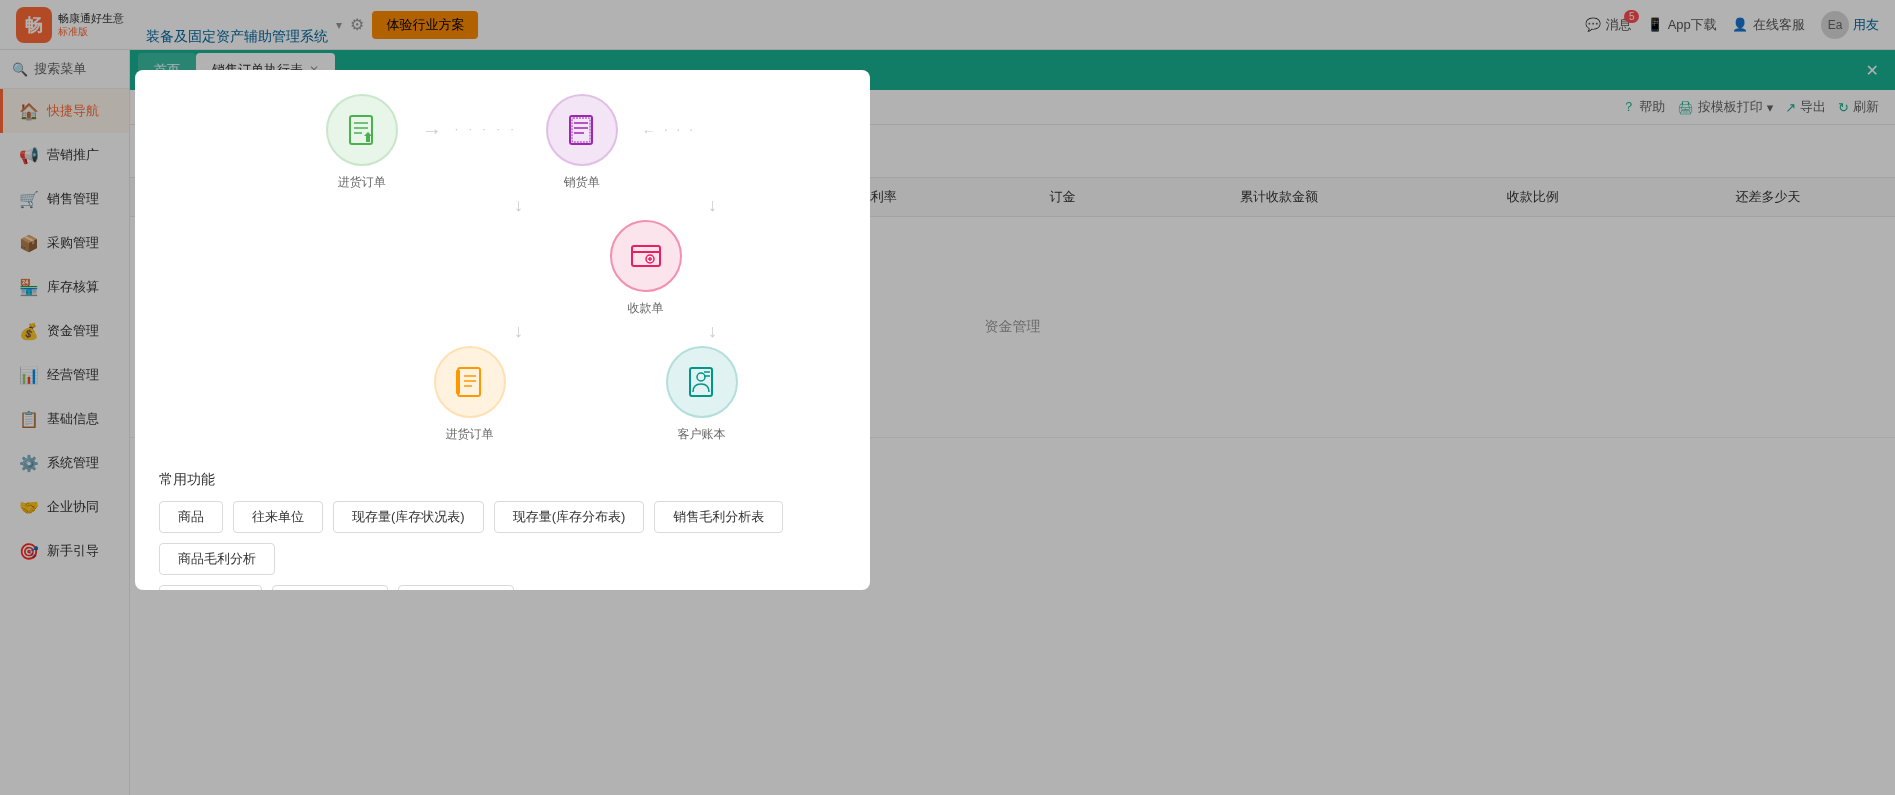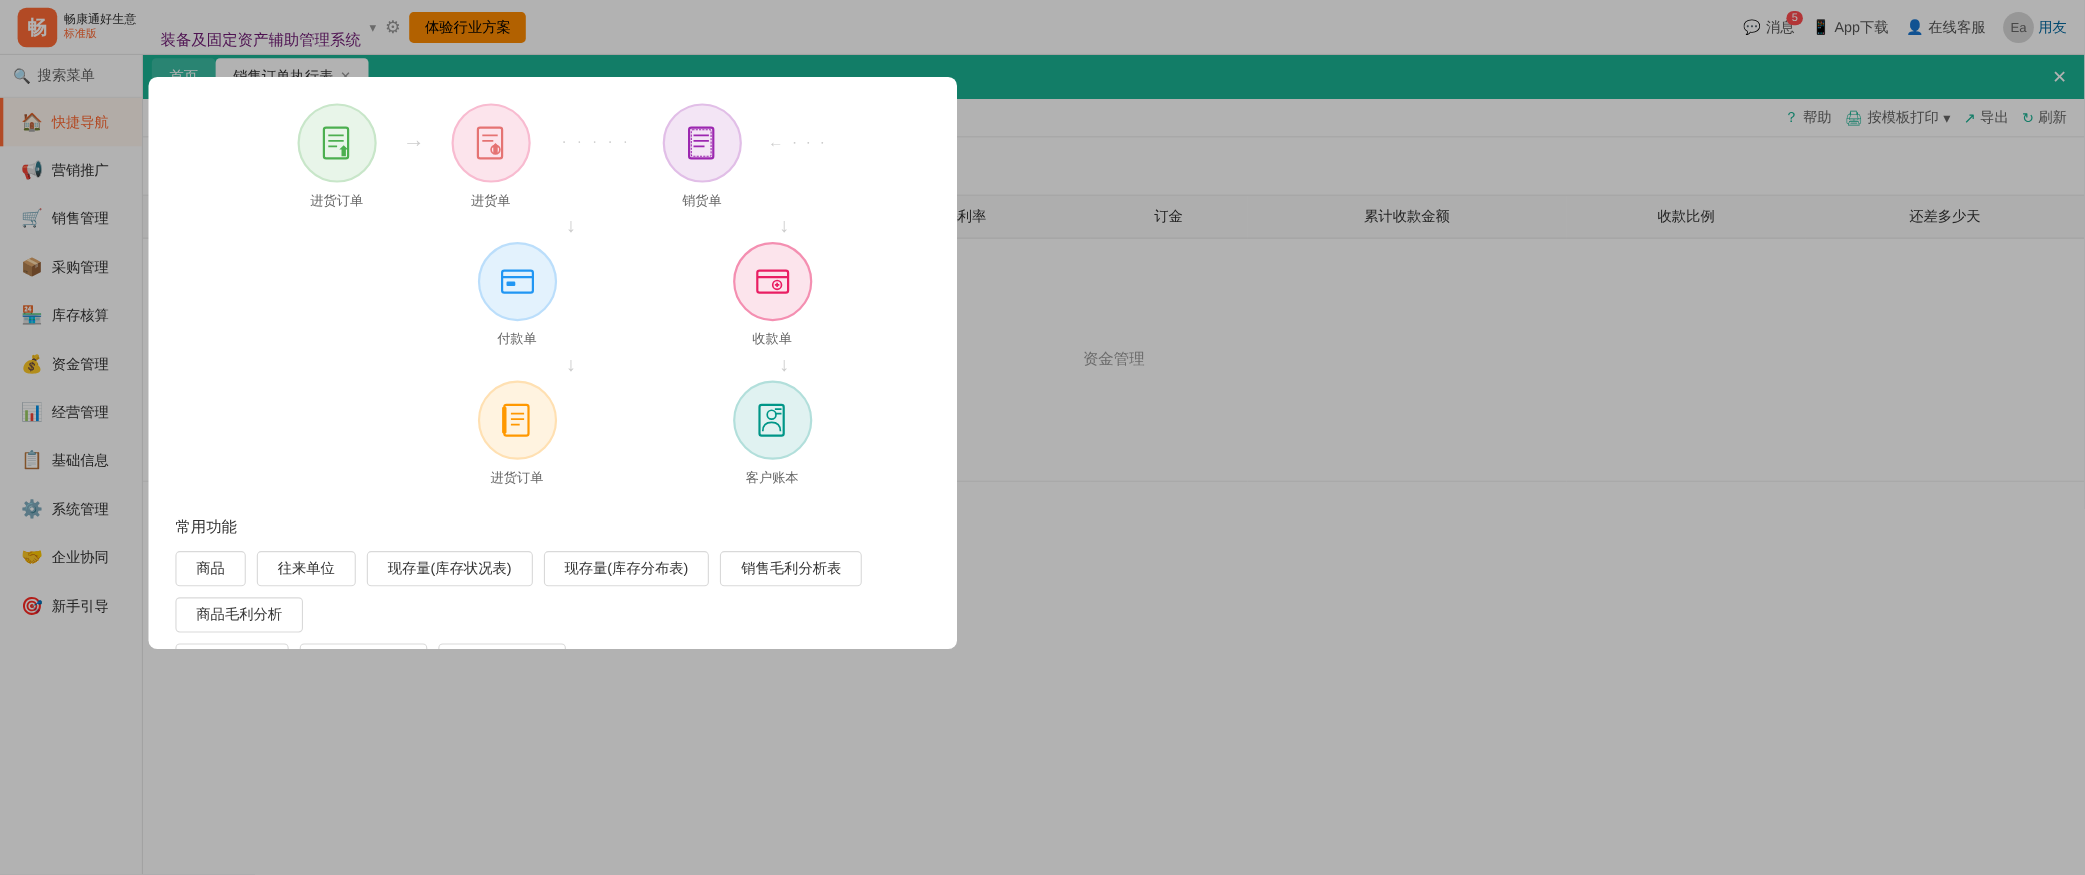--- a/index.html
+++ b/index.html
@@ -11,21 +11,21 @@
     .main-area { display: flex; flex: 1; overflow: hidden; }
     .sidebar { width: 130px; background: #fff; border-right: 1px solid #e8e8e8; flex-shrink: 0; display: flex; flex-direction: column; }
     .content-area { flex: 1; display: flex; flex-direction: column; overflow: hidden; background: #f5f5f5; }
 
     
     .logo-area { display: flex; align-items: center; width: 130px; flex-shrink: 0; }
     .logo-icon { width: 36px; height: 36px; background: #ff6b35; border-radius: 8px; display: flex; align-items: center; justify-content: center; margin-right: 6px; }
     .logo-icon span { color: white; font-size: 18px; font-weight: bold; }
     .logo-text { font-size: 11px; color: #333; line-height: 1.3; }
     .system-title-area { display: flex; align-items: center; gap: 8px; flex: 1; }
-    .system-title { font-size: 14px; color: #701a75; margin-top: 24px; }
+    .system-title { font-size: 14px; color: #0369a1; margin-top: 24px; }
     .dropdown-arrow { color: #999; font-size: 12px; }
     .settings-icon { color: #999; font-size: 16px; cursor: pointer; }
     .trial-btn { background: #ff8c00; color: #000000; border: none; padding: 5px 14px; border-radius: 4px; font-size: 13px; cursor: pointer; }
     .top-right { display: flex; align-items: center; gap: 16px; margin-left: auto; }
     .top-right-item { display: flex; align-items: center; gap: 4px; color: #555; font-size: 13px; cursor: pointer; position: relative; }
     .badge { background: #ff4d4f; color: white; border-radius: 10px; font-size: 10px; padding: 1px 5px; position: absolute; top: -6px; right: -8px; }
     .user-avatar { width: 28px; height: 28px; background: #d9d9d9; border-radius: 50%; display: flex; align-items: center; justify-content: center; color: #666; font-size: 12px; }
 
     
     .search-menu { display: flex; align-items: center; gap: 6px; padding: 10px 12px; color: #666; cursor: pointer; border-bottom: 1px solid #f0f0f0; font-size: 13px; }
@@ -275,32 +275,20 @@
                   <line x1="10" y1="16" x2="24" y2="16" stroke="#4caf50" stroke-width="1.5"></line>
                   <line x1="10" y1="21" x2="18" y2="21" stroke="#4caf50" stroke-width="1.5"></line>
                   <path d="M20 24 L24 20 L28 24 L26 24 L26 30 L22 30 L22 24 Z" fill="#4caf50"></path>
                 </svg>
             </div>
             <span class="flow-label">进货订单</span>
           </div>
 
           <div class="flow-arrow-h" style="margin-bottom:28px;">→</div>
 
-          <div class="flow-node">
-            <div class="flow-circle red">
-              <svg width="36" height="36" viewBox="0 0 36 36">
-                  <rect x="6" y="4" width="22" height="28" rx="2" fill="none" stroke="#e57373" stroke-width="2"></rect>
-                  <line x1="10" y1="11" x2="24" y2="11" stroke="#e57373" stroke-width="1.5"></line>
-                  <line x1="10" y1="16" x2="20" y2="16" stroke="#e57373" stroke-width="1.5"></line>
-                  <path d="M18 22 L22 18 L26 22 L24 22 L24 28 L20 28 L20 22 Z" fill="#e57373" transform="rotate(0,22,23)"></path>
-                  <circle cx="22" cy="24" r="4" fill="none" stroke="#e57373" stroke-width="1.5"></circle>
-                </svg>
-            </div>
-            <span class="flow-label">进货单</span>
-          </div>
 
           <div style="width:80px; margin-bottom:28px; display:flex; align-items:center; justify-content:center; color:#ccc; font-size:13px; letter-spacing:3px;">· · · · ·</div>
 
           <div class="flow-node">
             <div class="flow-circle purple">
               <svg width="36" height="36" viewBox="0 0 36 36">
                   <rect x="6" y="4" width="22" height="28" rx="2" fill="none" stroke="#9c27b0" stroke-width="2"></rect>
                   <line x1="10" y1="11" x2="24" y2="11" stroke="#9c27b0" stroke-width="1.5"></line>
                   <line x1="10" y1="16" x2="24" y2="16" stroke="#9c27b0" stroke-width="1.5"></line>
                   <line x1="10" y1="21" x2="20" y2="21" stroke="#9c27b0" stroke-width="1.5"></line>
@@ -317,30 +305,20 @@
         <div style="display:flex; justify-content:center; gap:0; margin:4px 0;">
 
           <div style="width:72px; margin-left:226px; display:flex;justify-content:center; color:#ccc; font-size:18px;">↓</div>
 
           <div style="width:72px; margin-left:122px; display:flex;justify-content:center; color:#ccc; font-size:18px;">↓</div>
         </div>
 
         <div style="display:flex; align-items:center; justify-content:center; margin-bottom:0;">
           <div style="width:166px;"></div>
 
-          <div class="flow-node">
-            <div class="flow-circle blue">
-              <svg width="36" height="36" viewBox="0 0 36 36">
-                  <rect x="4" y="8" width="28" height="20" rx="2" fill="none" stroke="#2196f3" stroke-width="2"></rect>
-                  <line x1="4" y1="14" x2="32" y2="14" stroke="#2196f3" stroke-width="2"></line>
-                  <rect x="8" y="18" width="8" height="4" rx="1" fill="#2196f3"></rect>
-                </svg>
-            </div>
-            <span class="flow-label">付款单</span>
-          </div>
           <div style="width:120px;"></div>
 
           <div class="flow-node">
             <div class="flow-circle pink">
               <svg width="36" height="36" viewBox="0 0 36 36">
                   <rect x="4" y="8" width="28" height="20" rx="2" fill="none" stroke="#e91e63" stroke-width="2"></rect>
                   <line x1="4" y1="14" x2="32" y2="14" stroke="#e91e63" stroke-width="2"></line>
                   <circle cx="22" cy="21" r="4" fill="none" stroke="#e91e63" stroke-width="1.5"></circle>
                   <line x1="20" y1="21" x2="24" y2="21" stroke="#e91e63" stroke-width="1.5"></line>
                   <line x1="22" y1="19" x2="22" y2="23" stroke="#e91e63" stroke-width="1.5"></line>

